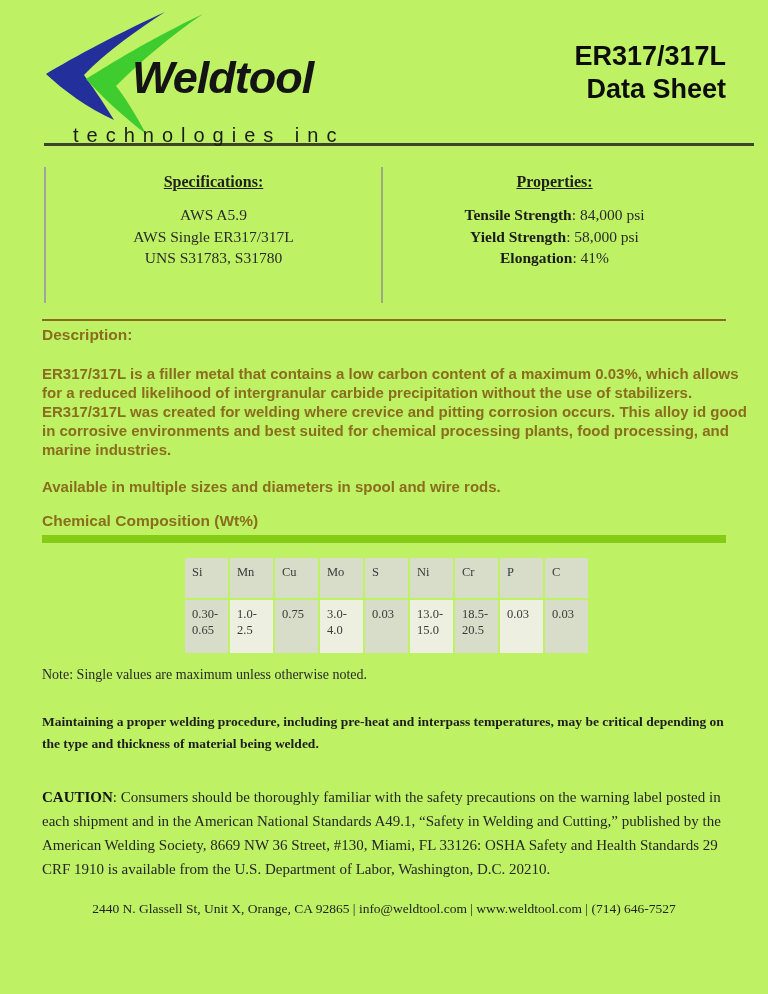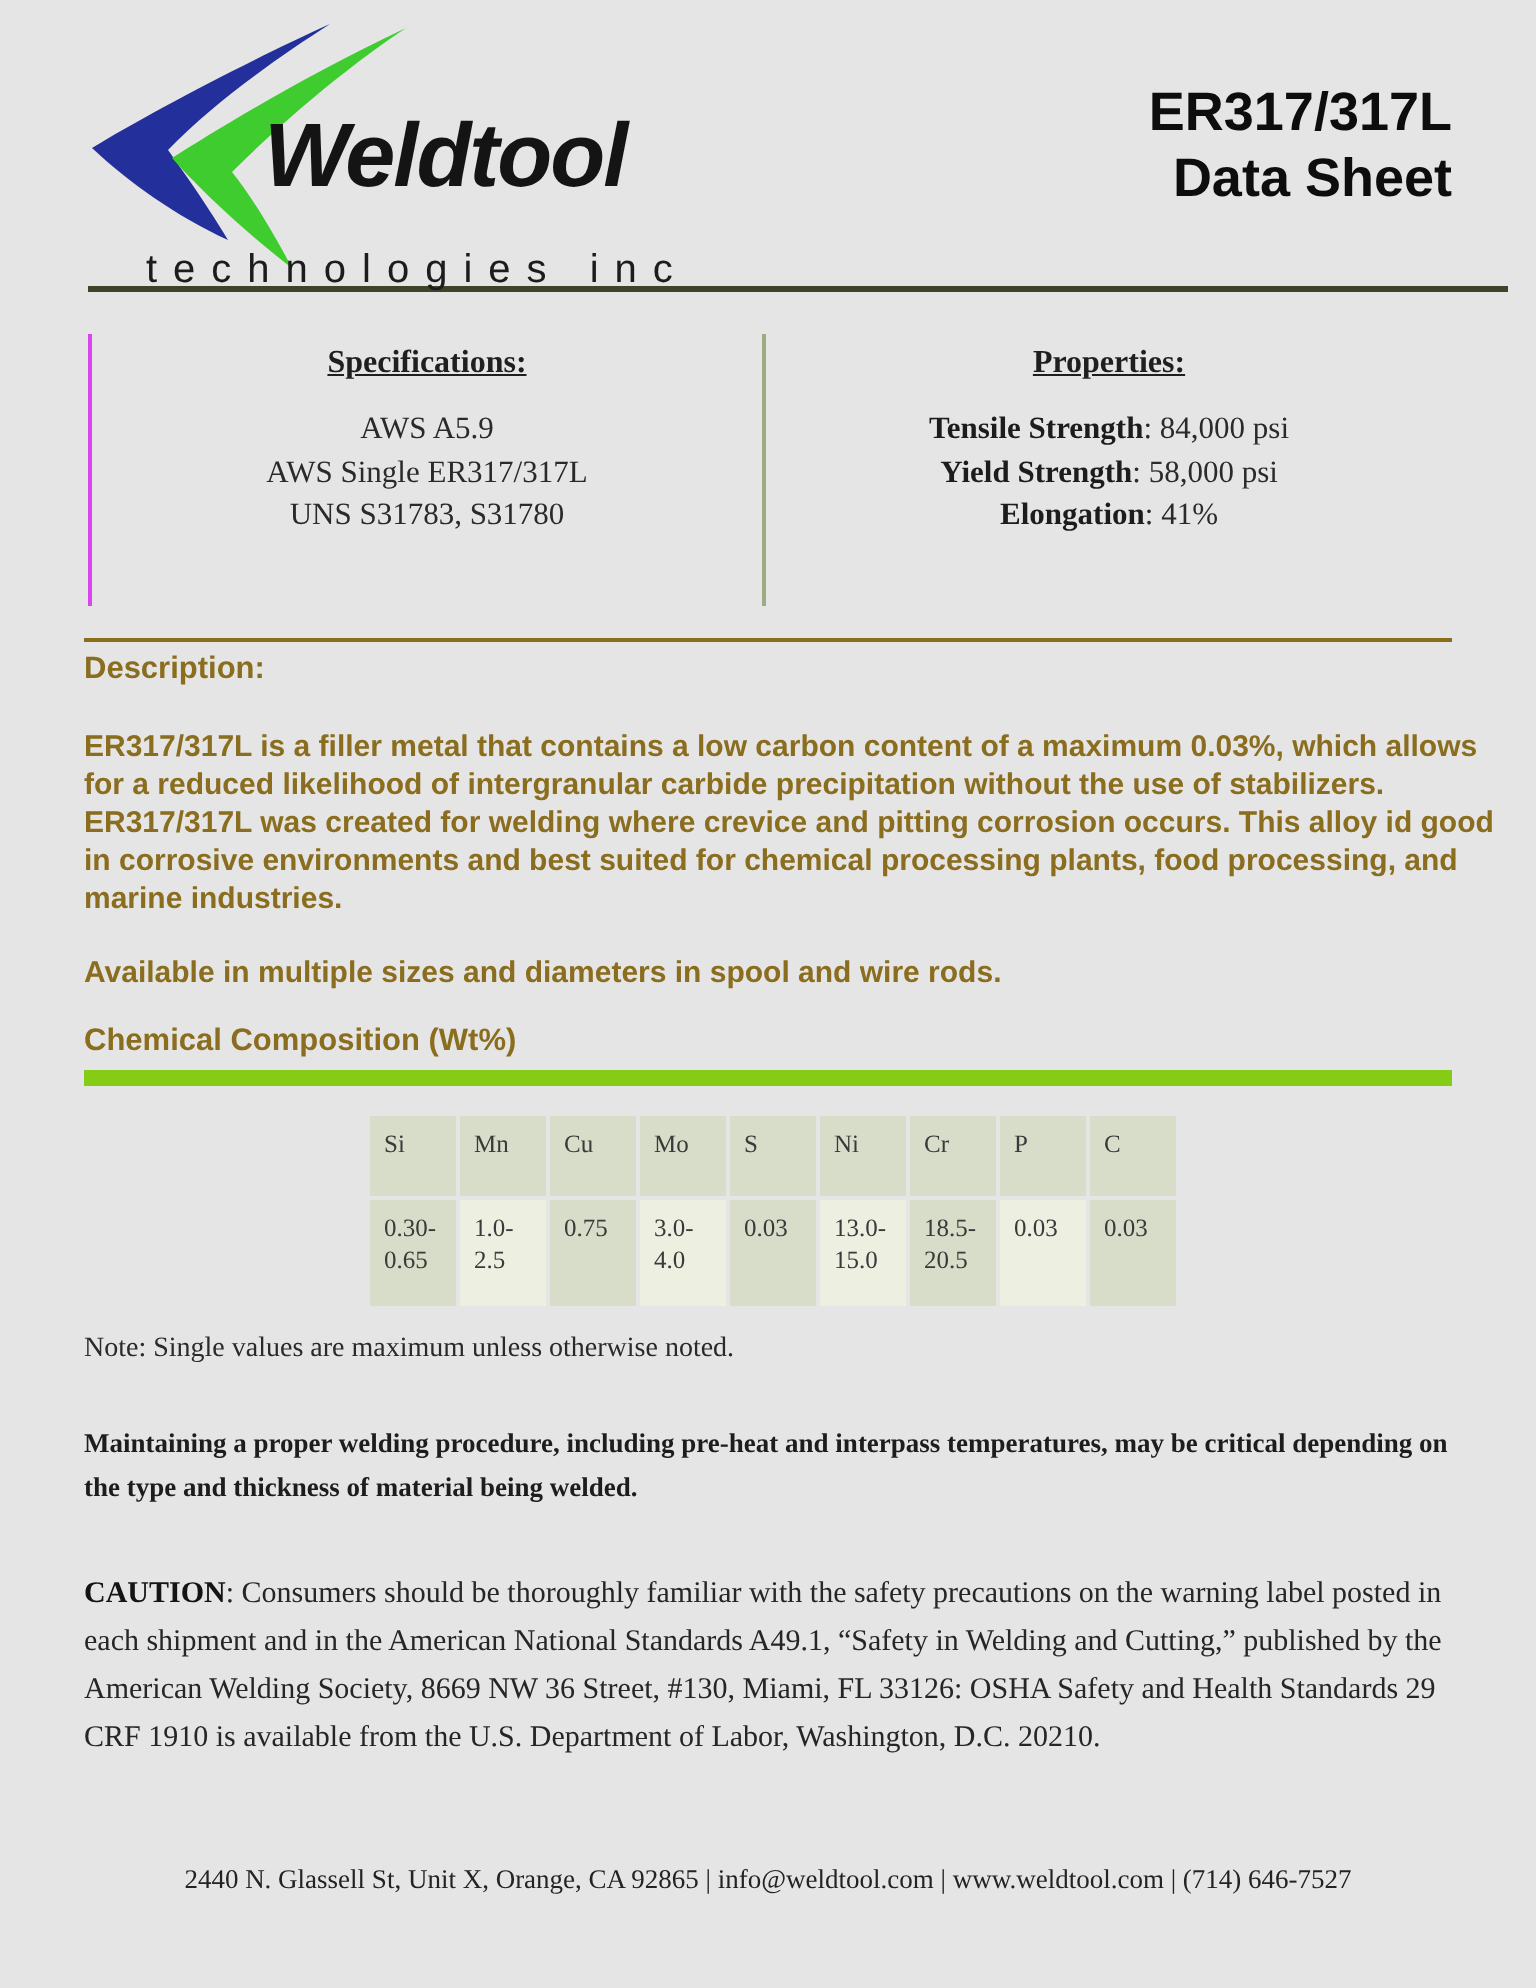--- a/index.html
+++ b/index.html
@@ -1,21 +1,21 @@
 <!DOCTYPE html>
 <html><head>
 <meta charset="utf-8">
 <style>
   * { margin:0; padding:0; box-sizing:border-box; }
   html,body { background:#888; }
   .page {
     position:relative;
     width:768px; height:994px;
     margin:0 auto;
-    background:#e5e5e5;
+    background:#bef264;
     padding:0 42px;
     overflow:hidden;
     font-family:"Liberation Serif", serif;
     color:#262626;
   }
 
   
   .header { position:relative; height:143px; }
   .logo { position:absolute; left:-2px; top:6px; width:340px; height:150px; }
   .logo svg { position:absolute; left:0; top:0; }
@@ -36,21 +36,21 @@
     font-family:"Liberation Sans", sans-serif;
     font-weight:bold; font-size:27px; line-height:33px; color:#0d0d0d;
   }
 
   
   .top-rule { border:none; border-top:3px solid #3e4429; margin:0 -28px 0 2px; }
   .gold-rule { border:none; border-top:2px solid #8a6d1e; margin:16px 0 0 0; width:684px; }
 
   
   .spec-section { display:flex; margin:21px 0 0 2px; min-height:136px; }
-  .spec-col { width:339px; border-left:2px solid #d946ef; border-right:2px solid #9dab83; padding-top:6px; }
+  .spec-col { width:339px; border-left:2px solid #a3a3a3; border-right:2px solid #9dab83; padding-top:6px; }
   .props-col { flex:1; padding-top:6px; }
   .col-heading {
     text-align:center; font-size:16px; font-weight:bold;
     text-decoration:underline; color:#1f1f1f; margin-bottom:13px;
   }
   .spec-item, .prop-item { text-align:center; font-size:15.5px; line-height:21.5px; color:#2a2a2a; }
   .prop-item b { color:#1c1c1c; }
 
   
   .gold-head {
@@ -85,21 +85,21 @@
   table.comp td:nth-child(odd) { background:#d7ddc8; }
   table.comp td:nth-child(even) { background:#edefe1; }
 
   
   .note { margin-top:12px; font-size:14px; color:#2a2a2a; }
   .bold-note { margin-top:28px; width:690px; font-size:13.5px; font-weight:bold; line-height:22px; color:#1d1d1d; }
   .caution { margin-top:30px; width:692px; font-size:15px; line-height:24px; color:#262626; }
   .caution b { color:#141414; }
 
   
-  .footer { margin-top:51px; text-align:center; font-size:13.5px; color:#232323; }
+  .footer { margin-top:20px; text-align:center; font-size:13.5px; color:#232323; }
 </style>
 </head>
 <body>
 
 <div class="page">
 
   <div class="header">
     <div class="logo">
       <svg width="340" height="150" viewBox="0 0 340 150">
         <path d="M125,6 C85,24 32,52 6,68 C24,85 48,102 74,114 C62,94 51,79 44,69 C67,45 100,22 125,6 Z" fill="#232f9b"></path>

